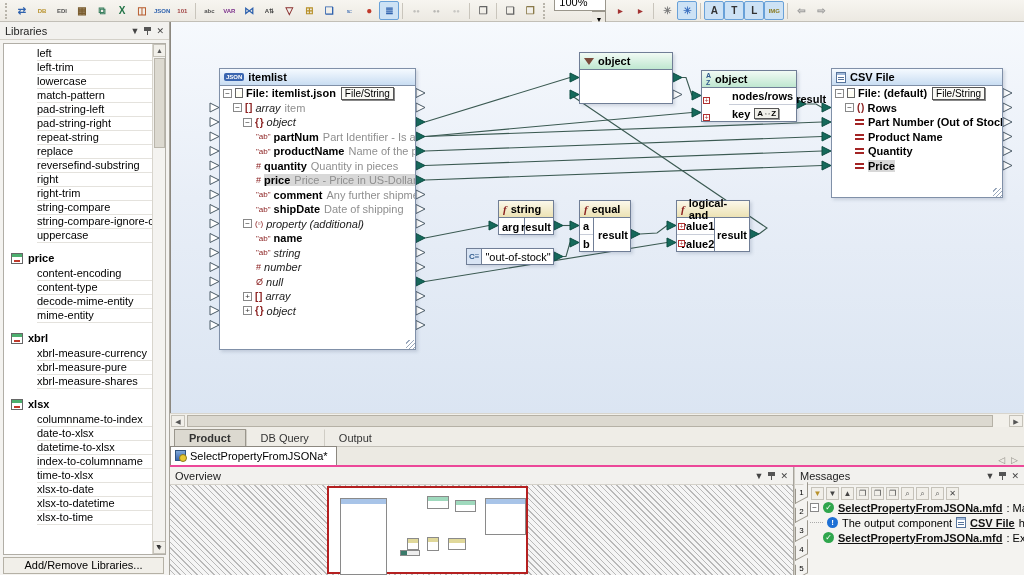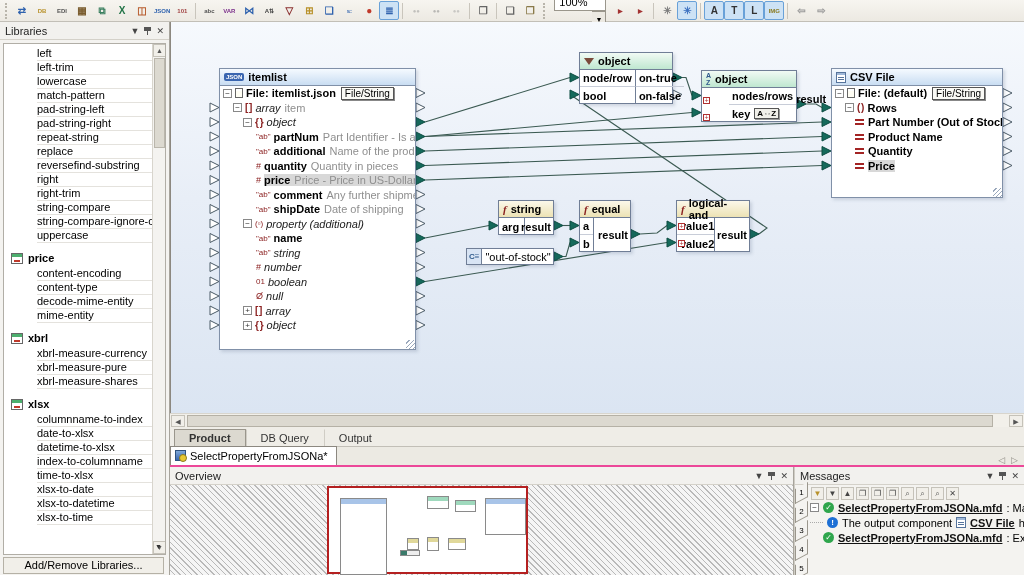--- a/index.html
+++ b/index.html
@@ -416,21 +416,21 @@
           <span class="ic-txt">{ }</span>
           <span class=" lbl-i">object</span>
         </div>
         <div class="trow" style="padding-left: 36px;">
           <span class="ic-ab">"ab"</span>
           <span class="lbl-b">partNum</span>
           <span class="ann">Part Identifier - Is an a</span>
         </div>
         <div class="trow" style="padding-left: 36px;">
           <span class="ic-ab">"ab"</span>
-          <span class="lbl-b">additional</span>
+          <span class="lbl-b">productName</span>
           <span class="ann">Name of the prod</span>
         </div>
         <div class="trow" style="padding-left: 36px;">
           <span class="ic-ab" style="font-size:9px">#</span>
           <span class="lbl-b">quantity</span>
           <span class="ann">Quantity in pieces</span>
         </div>
         <div class="trow" style="padding-left: 36px;">
           <span class="ic-ab" style="font-size:9px">#</span>
           <span class="selbg"><span class="lbl-b">price</span><span class="ann">Price - Price in US-Dollar</span></span>
@@ -456,24 +456,20 @@
         </div>
         <div class="trow" style="padding-left: 36px;">
           <span class="ic-ab">"ab"</span>
           <span class=" lbl-i">string</span>
         </div>
         <div class="trow" style="padding-left: 36px;">
           <span class="ic-ab" style="font-size:9px">#</span>
           <span class=" lbl-i">number</span>
         </div>
         <div class="trow" style="padding-left: 36px;">
-          <span class="ic-ab">01</span>
-          <span class=" lbl-i">boolean</span>
-        </div>
-        <div class="trow" style="padding-left: 36px;">
           <span class="ic-ab" style="font-size:9px">Ø</span>
           <span class=" lbl-i">null</span>
         </div>
         <div class="trow" style="padding-left: 23px;">
           <span class="exp">+</span>
           <span class="ic-txt">[ ]</span>
           <span class=" lbl-i">array</span>
         </div>
         <div class="trow" style="padding-left: 23px;">
           <span class="exp">+</span>
@@ -481,26 +477,20 @@
           <span class=" lbl-i">object</span>
         </div>
       </div>
     <div class="grip-corner"></div>
   </div>
 
   <div class="fnbox" style="left:408px;top:30px;width:94px;height:52px;">
     <div class="comp-h green-h">
       <span class="funnel-icon"></span>
       <span>object</span>
-    </div>
-    <div class="fngrid2">
-      <div class="fnrow">node/row</div>
-      <div class="fnrow">on-true</div>
-      <div class="fnrow">bool</div>
-      <div class="fnrow">on-false</div>
     </div>
   </div>
 
   <div class="fnbox" style="left:530px;top:48px;width:96px;height:52px;">
     <div class="comp-h green-h">
       <span class="az-icon">A<br>Z</span>
       <span>object</span>
     </div>
     <div style="display:flex;height:22px;margin-left:27px;">
       <div style="flex:1;">

